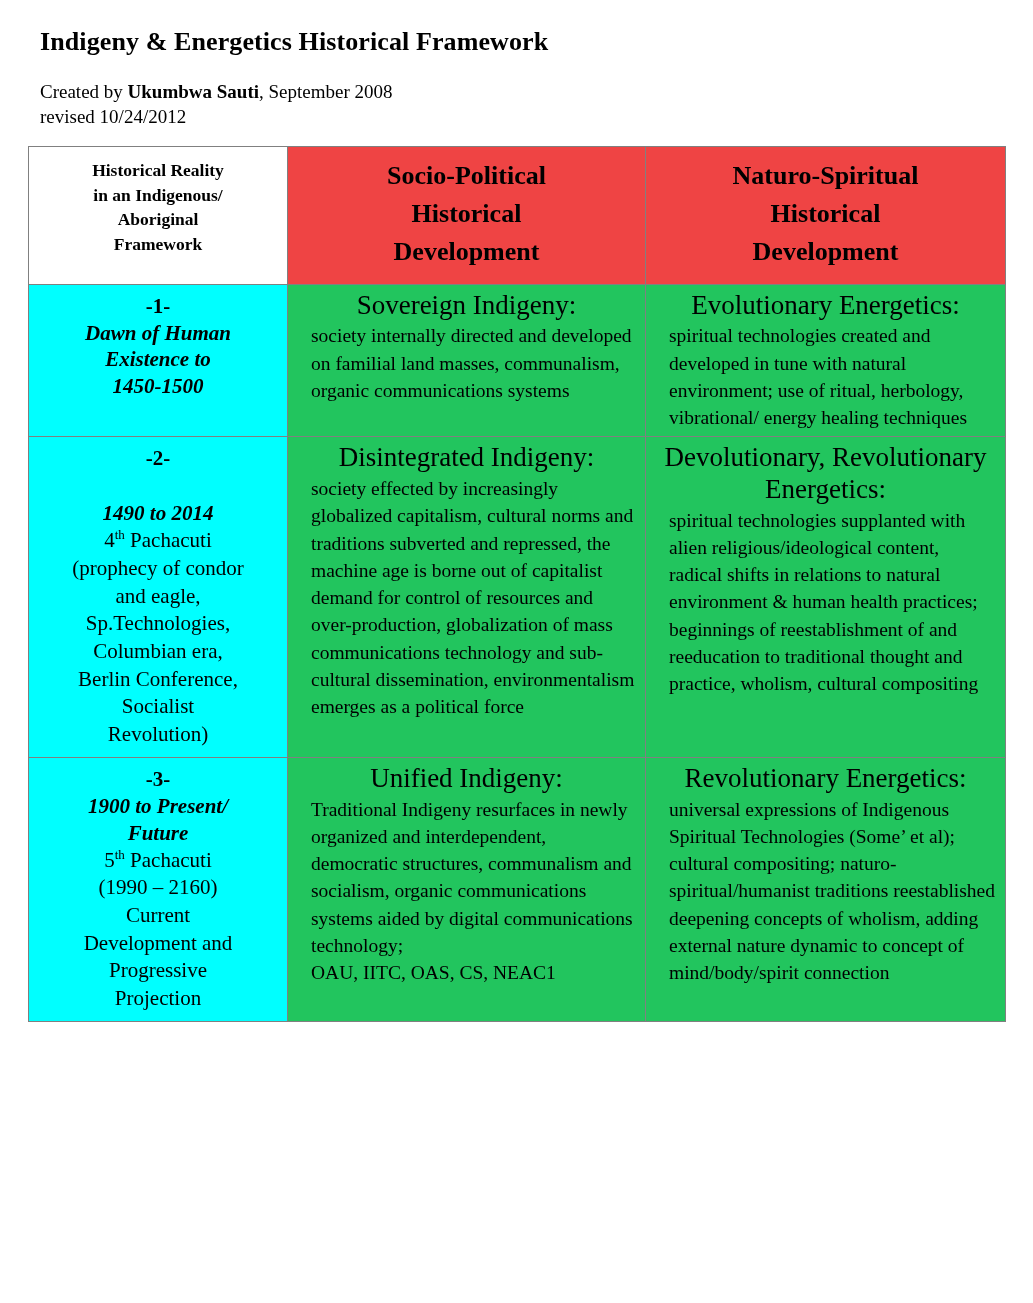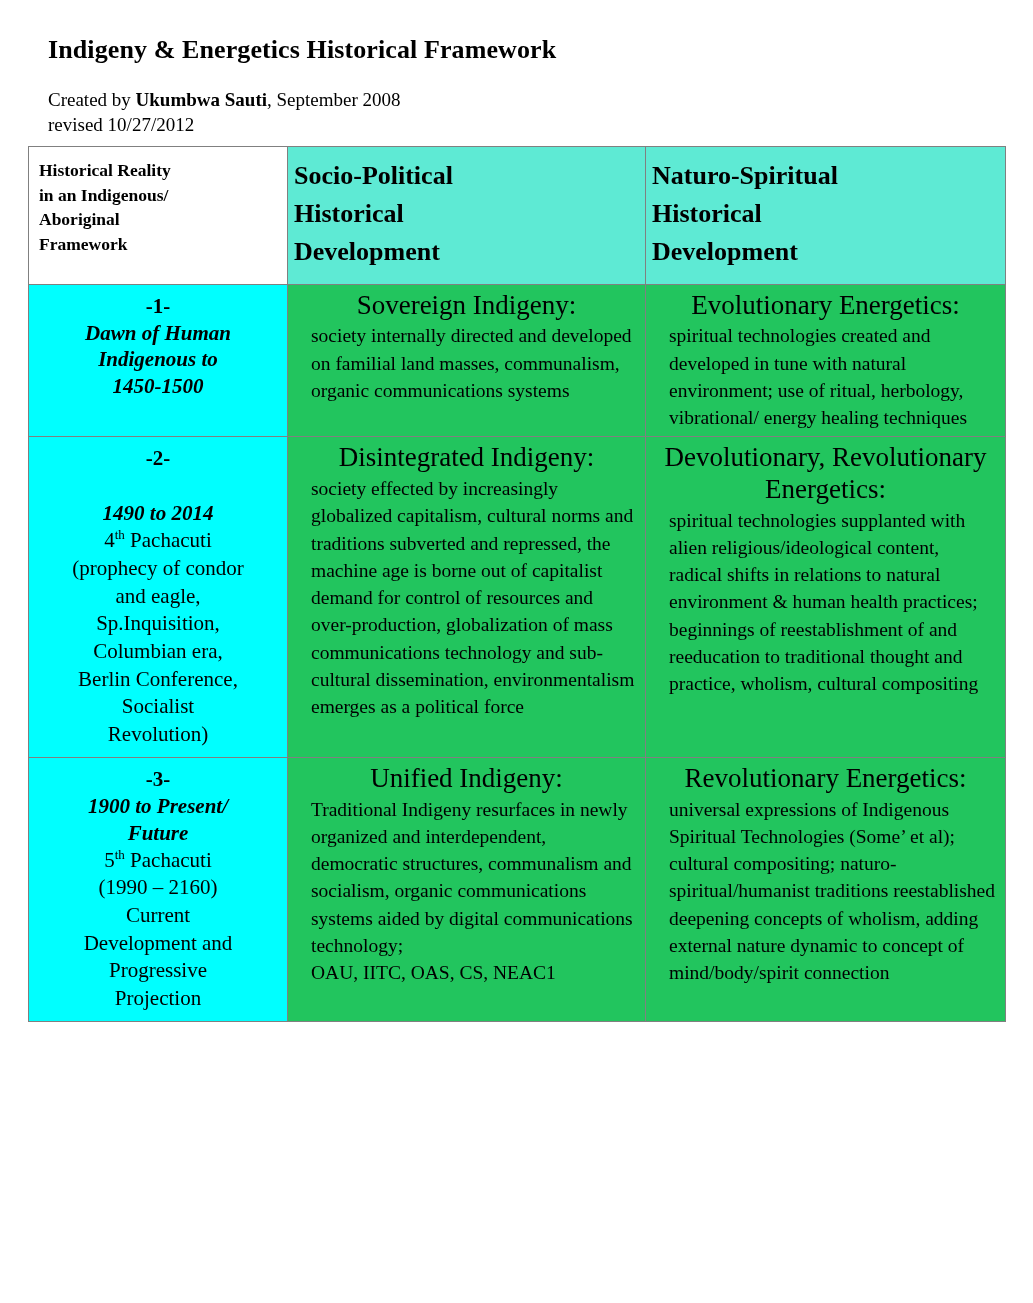--- a/index.html
+++ b/index.html
@@ -13,21 +13,21 @@
     overflow: hidden;
     font-family: "Liberation Serif", "DejaVu Serif", serif;
     color: #000000;
   }
 
   .page {
     position: relative;
     width: 1033px;
     height: 1303px;
     box-sizing: border-box;
-    padding: 8px;
+    padding: 0;
   }
 
   
   .doc-header {
     padding: 28px 0 0 40px;
   }
   .doc-title {
     font-size: 26px;
     font-weight: bold;
     line-height: 1.1;
@@ -61,29 +61,29 @@
     vertical-align: top;
     padding: 0;
   }
   .framework-table .col-reality { width: 259px; }
   .framework-table .col-socio   { width: 358px; }
   .framework-table .col-naturo  { width: 360px; }
 
   
   .hdr-reality {
     background: #ffffff;
-    text-align: left;
+    text-align: center;
     font-weight: bold;
     font-size: 17.5px;
     line-height: 1.40;
     padding: 11px 10px 12px 10px !important;
   }
   .hdr-yellow {
-    background: #5eead4;
-    text-align: left;
+    background: #ef4444;
+    text-align: center;
     font-weight: bold;
     font-size: 26px;
     line-height: 1.47;
     padding: 10px 6px 12px 6px !important;
   }
 
   
   .era-cell {
     background: #00ffff;
     text-align: center;
@@ -136,21 +136,21 @@
 </style>
 </head>
 <body>
 
 <div class="page">
 
   <div class="doc-header">
     <div class="doc-title">Indigeny &amp; Energetics Historical Framework</div>
     <div class="byline">
       <span>Created by </span><span class="author">Ukumbwa Sauti</span><span>, September 2008</span>
-      <div class="revised">revised 10/27/2012</div>
+      <div class="revised">revised 10/24/2012</div>
     </div>
   </div>
 
   <table class="framework-table">
     <colgroup>
       <col class="col-reality">
       <col class="col-socio">
       <col class="col-naturo">
     </colgroup>
     <tbody>
@@ -171,42 +171,42 @@
           <div>Naturo-Spiritual</div>
           <div>Historical</div>
           <div>Development</div>
         </td>
       </tr>
 
       <tr>
         <td class="era-cell">
           <div class="era-num">-1-</div>
           <div class="era-strong">Dawn of Human</div>
-          <div class="era-strong">Indigenous to</div>
+          <div class="era-strong">Existence to</div>
           <div class="era-strong">1450-1500</div>
         </td>
         <td class="content-cell">
           <div class="cell-heading">Sovereign Indigeny:</div>
           <div class="cell-body">society internally directed and developed on familial land masses, communalism, organic communications systems</div>
         </td>
         <td class="content-cell">
           <div class="cell-heading">Evolutionary Energetics:</div>
           <div class="cell-body">spiritual technologies created and developed in tune with natural environment; use of ritual, herbology, vibrational/ energy healing techniques</div>
         </td>
       </tr>
 
       <tr>
         <td class="era-cell">
           <div class="era-num">-2-</div>
           <div class="era-gap"></div>
           <div class="era-strong">1490 to 2014</div>
           <div class="era-normal"><span>4</span><sup>th</sup><span> Pachacuti</span></div>
           <div class="era-normal">(prophecy of condor</div>
           <div class="era-normal">and eagle,</div>
-          <div class="era-normal">Sp.Inquisition,</div>
+          <div class="era-normal">Sp.Technologies,</div>
           <div class="era-normal">Columbian era,</div>
           <div class="era-normal">Berlin Conference,</div>
           <div class="era-normal">Socialist</div>
           <div class="era-normal">Revolution)</div>
         </td>
         <td class="content-cell">
           <div class="cell-heading">Disintegrated Indigeny:</div>
           <div class="cell-body">society effected by increasingly globalized capitalism, cultural norms and traditions subverted and repressed, the machine age is borne out of capitalist demand for control of  resources and over-production, globalization of mass communications technology and sub-cultural dissemination, environmentalism emerges as a political force</div>
         </td>
         <td class="content-cell">

